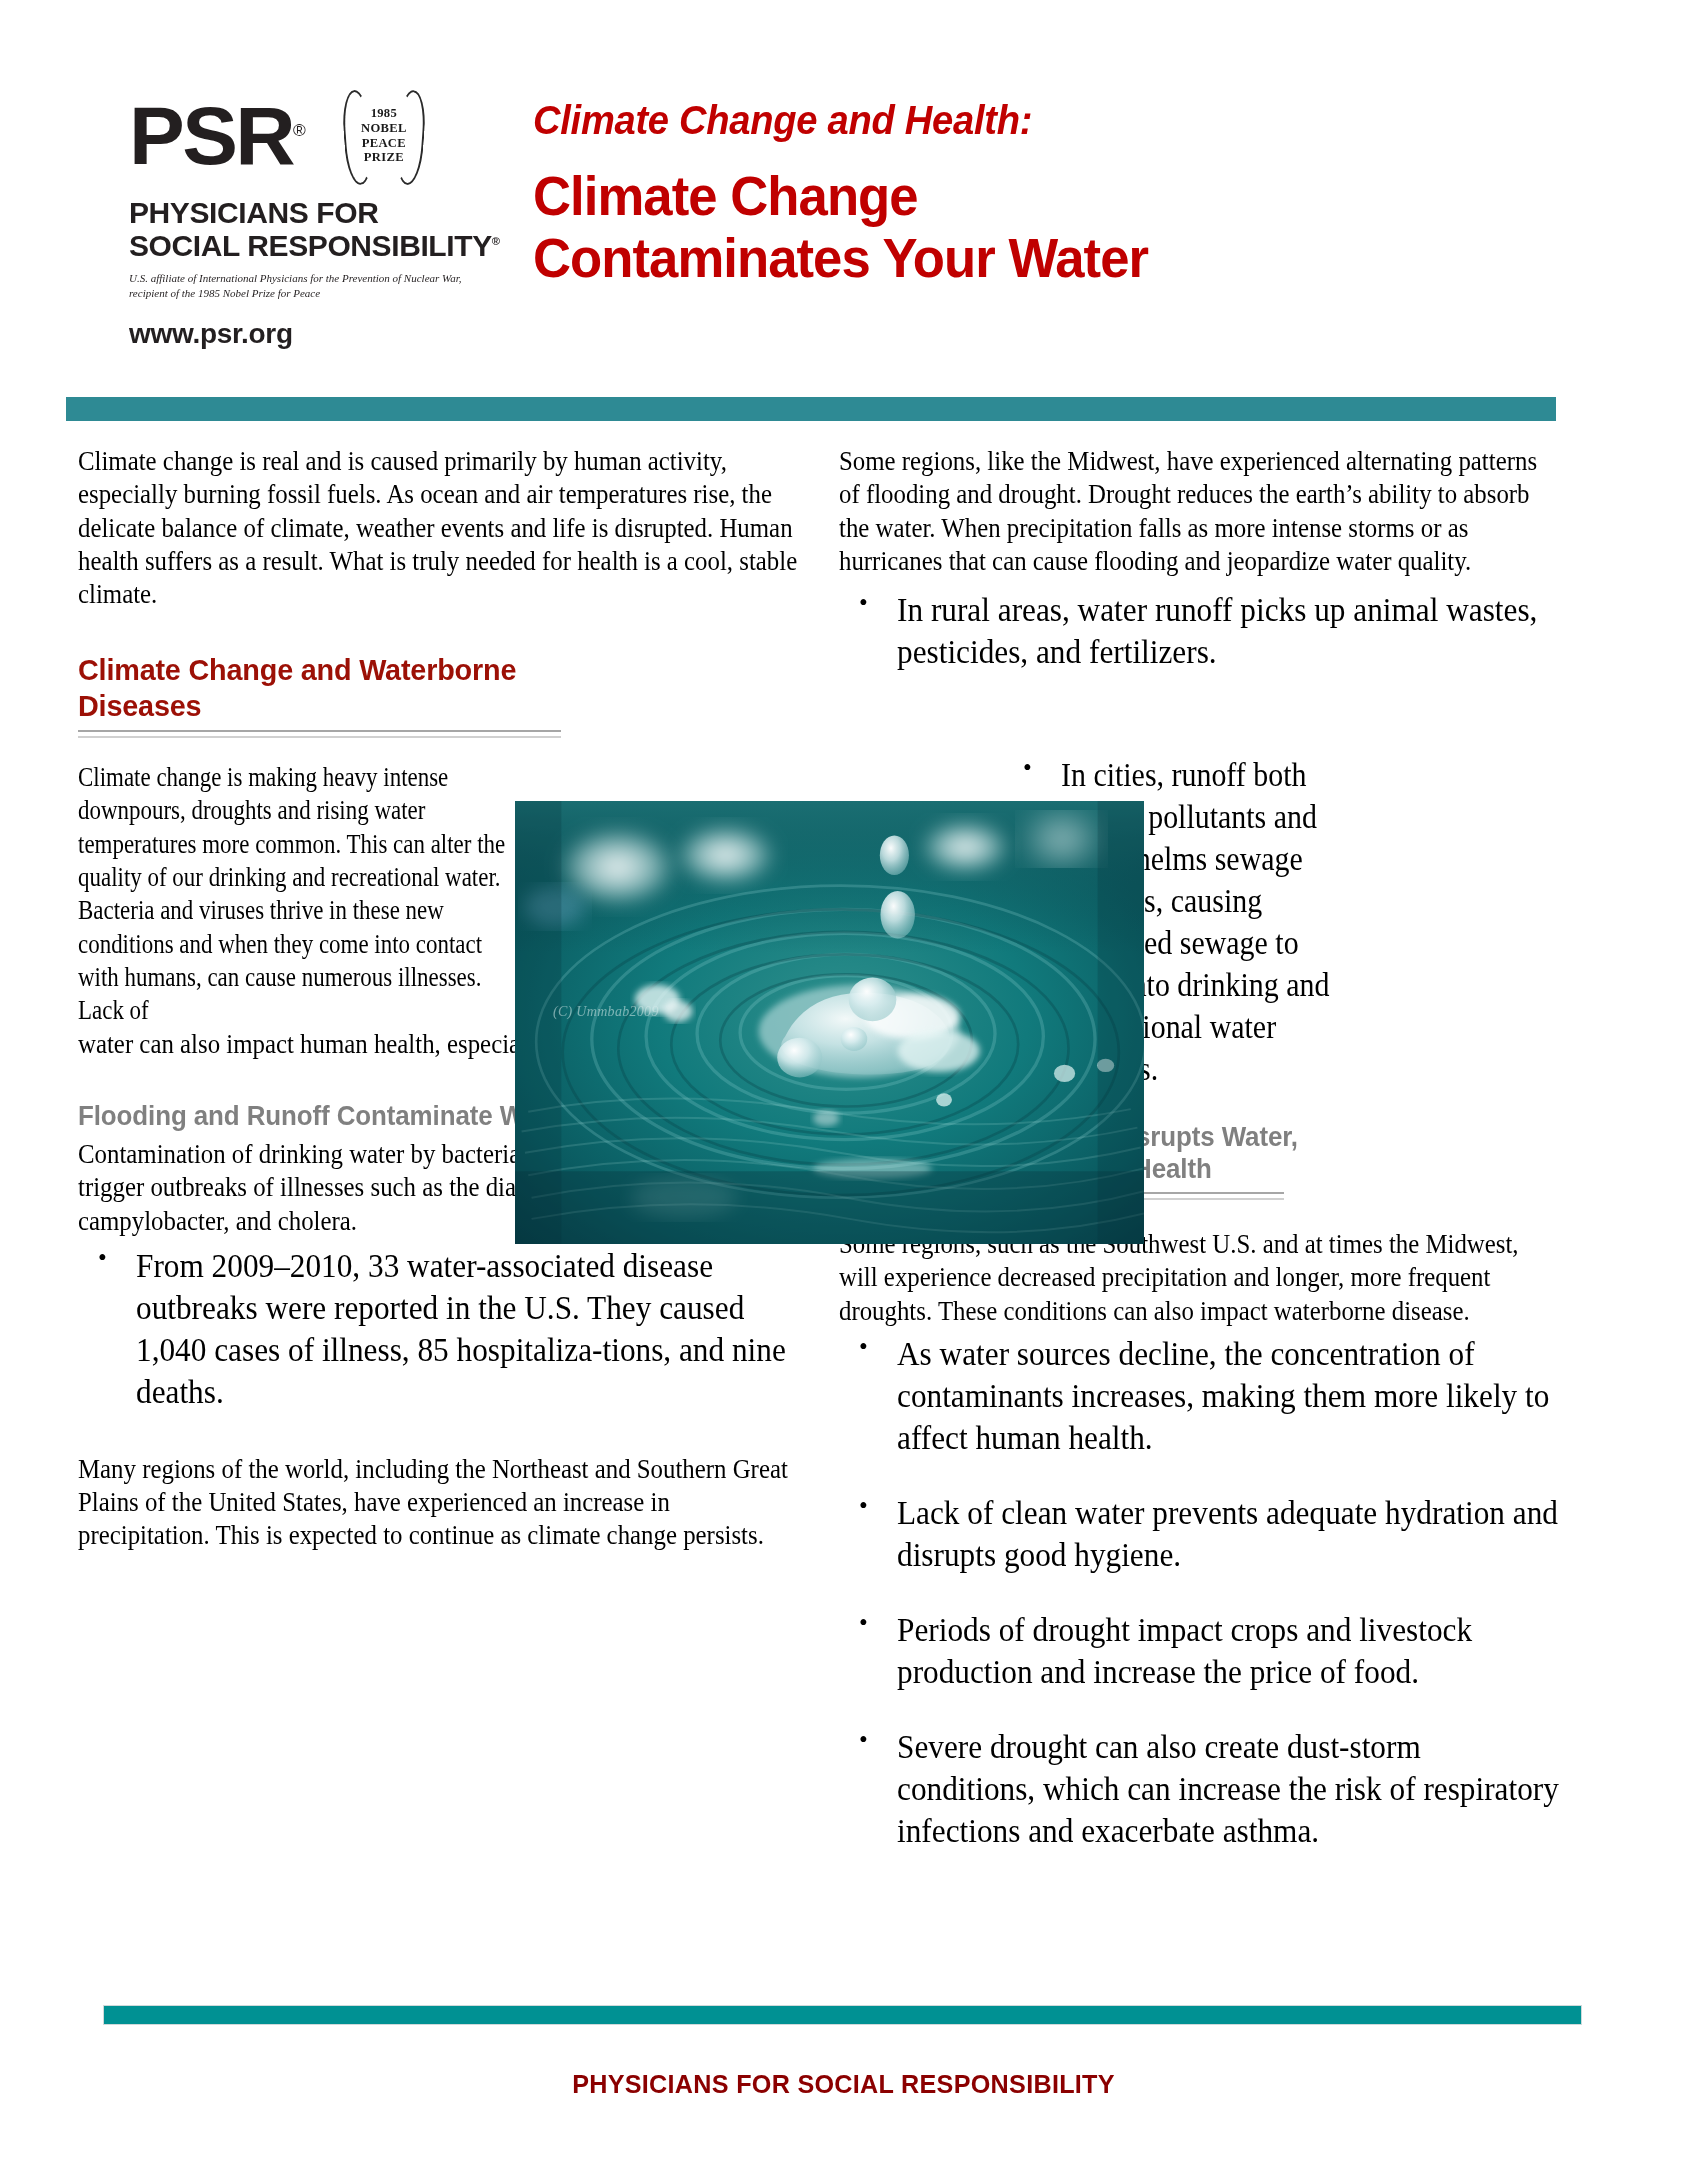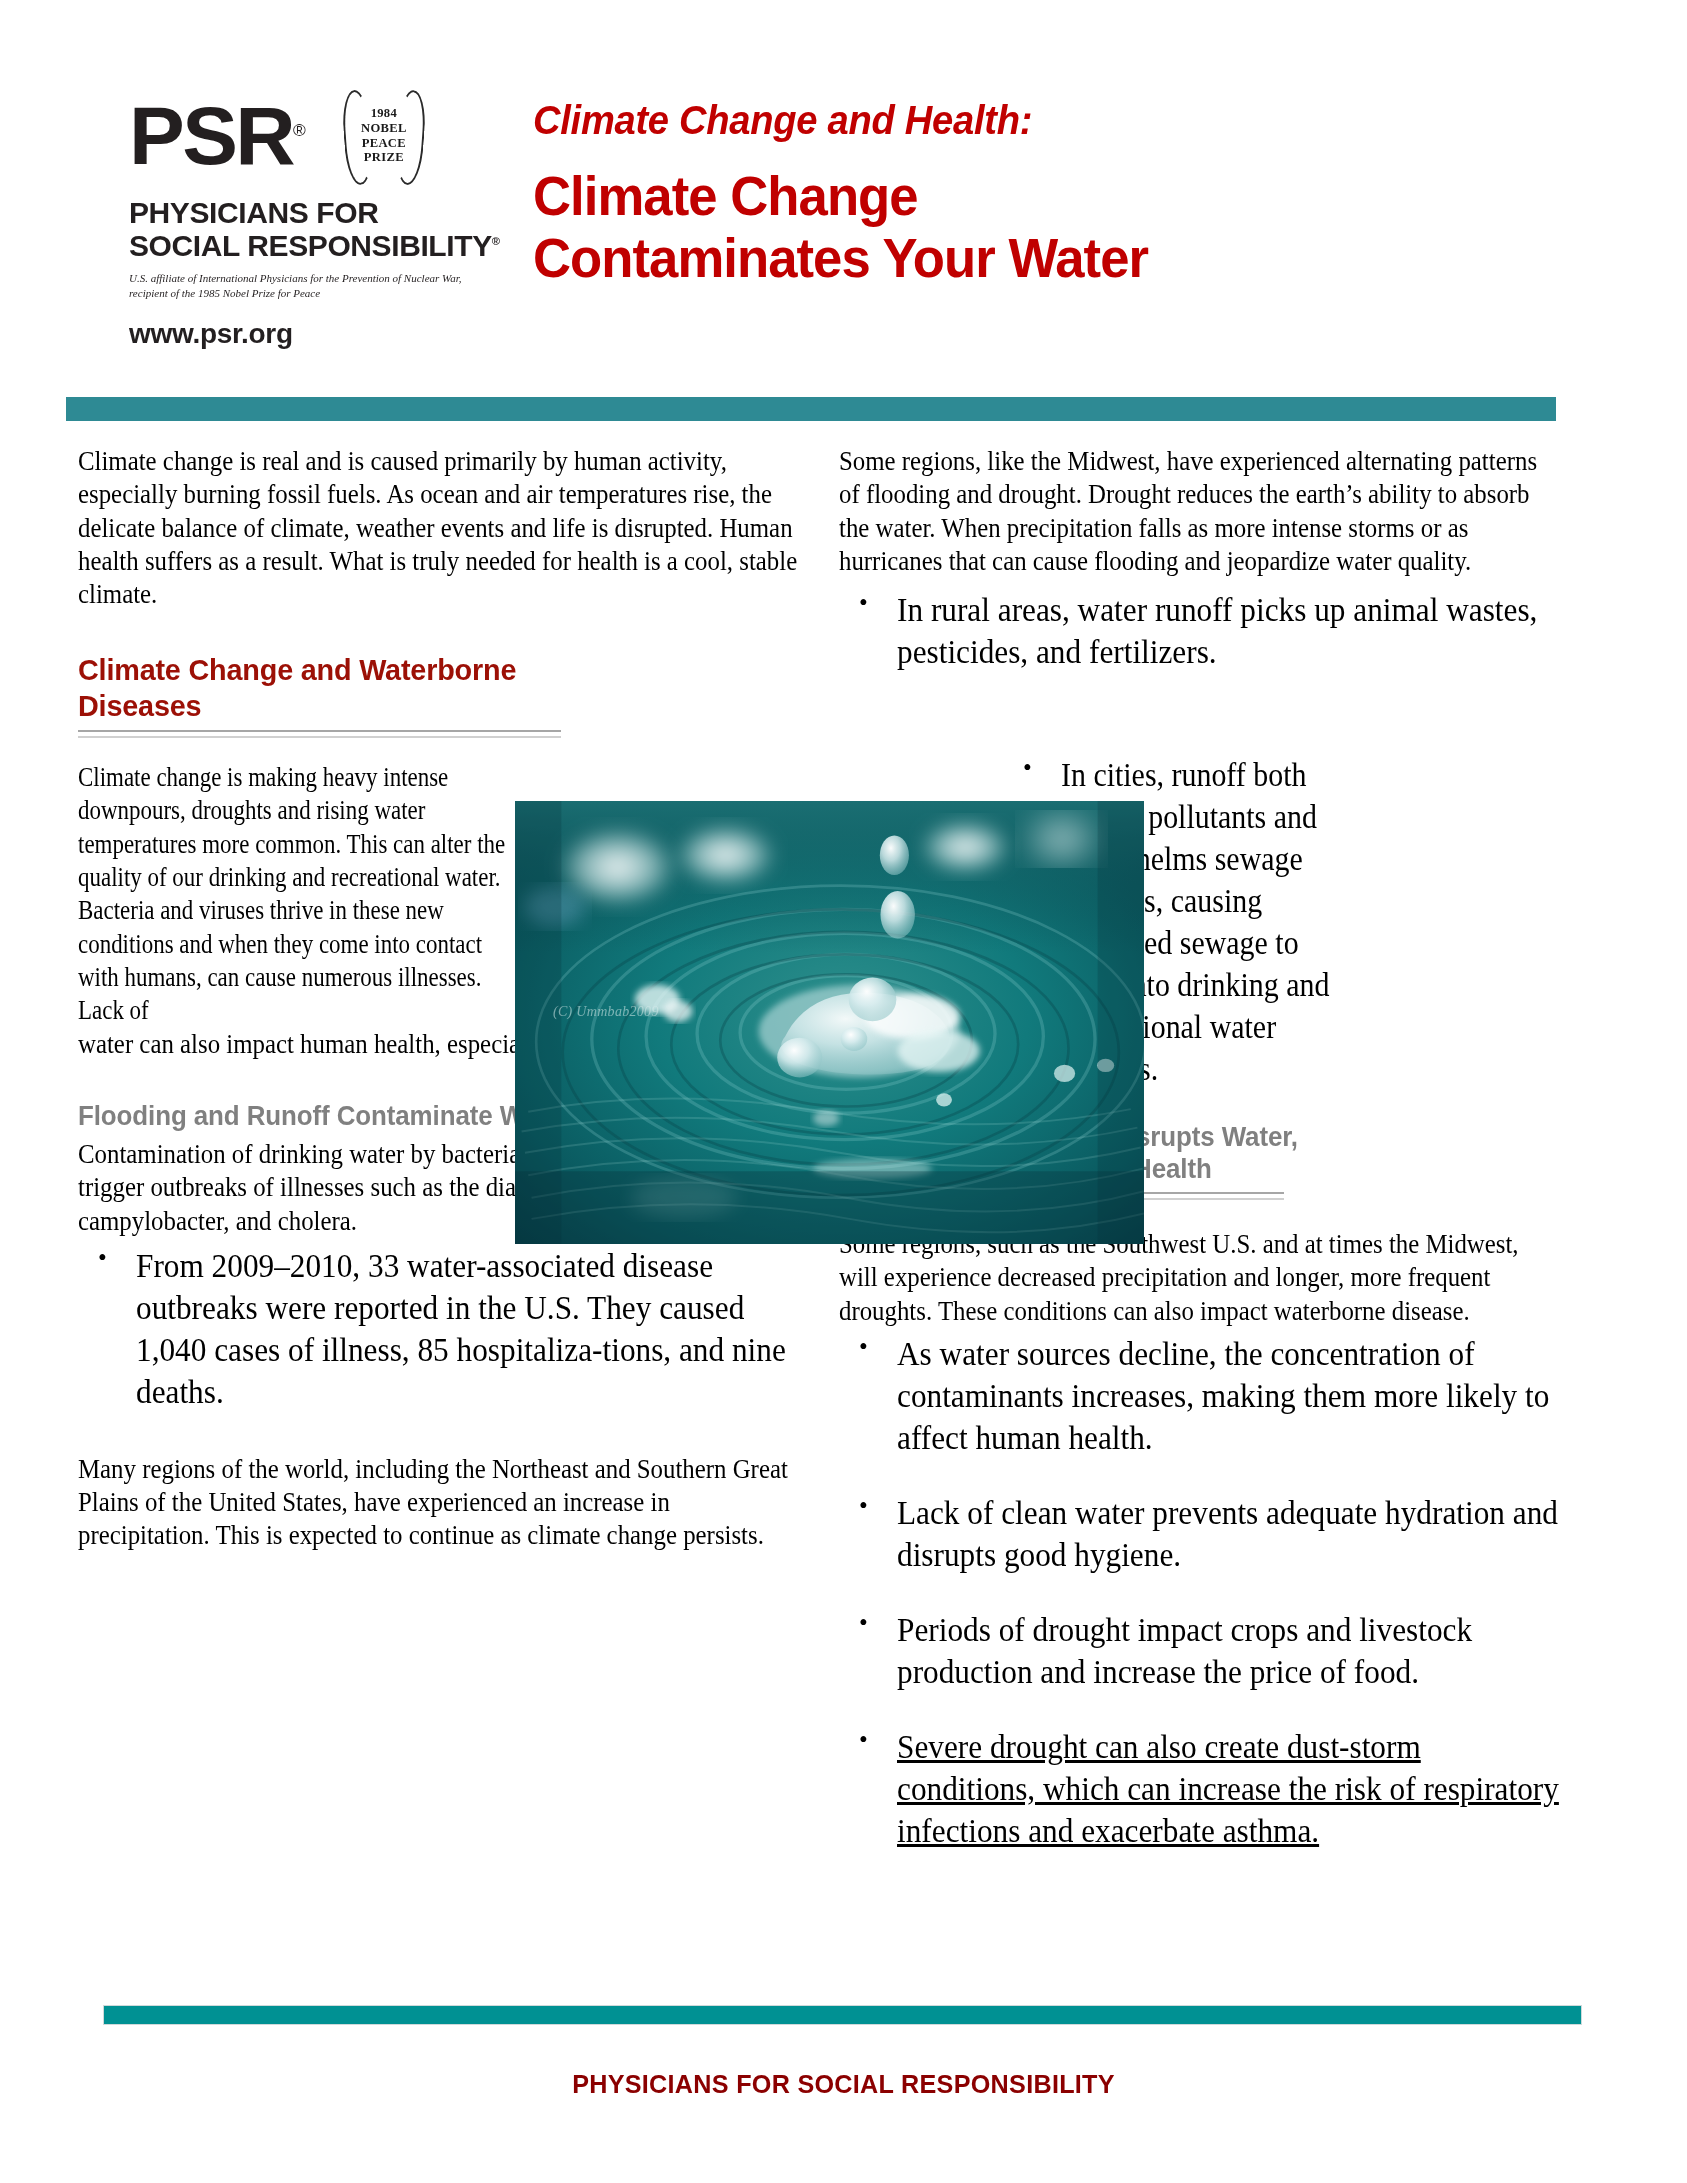--- a/index.html
+++ b/index.html
@@ -299,21 +299,21 @@
 
   <div class="header">
 
     <div class="logo-block">
       <div class="logo-row">
         <div class="psr-word"><span>PSR</span><span class="psr-reg">®</span></div>
         <div class="nobel-seal">
           <div class="wreath-left"></div>
           <div class="wreath-right"></div>
           <div class="seal-text">
-            <div>1984</div>
+            <div>1985</div>
             <div>NOBEL</div>
             <div>PEACE</div>
             <div>PRIZE</div>
           </div>
         </div>
       </div>
       <div class="psr-full">
         <div>PHYSICIANS FOR</div>
         <div><span>SOCIAL RESPONSIBILITY</span><sup>®</sup></div>
       </div>
@@ -407,21 +407,21 @@
     <ul class="blist">
       <li>
           <span class="bt">As water sources decline, the concentration of contaminants increases, making them more likely to affect human health.</span>
         </li>
       <li style="margin-top:33px;">
           <span class="bt">Lack of clean water prevents adequate hydration and disrupts good hygiene.</span>
         </li>
       <li style="margin-top:33px;">
           <span class="bt">Periods of drought impact crops and livestock production and increase the price of food.</span>
         </li>
-      <li style="margin-top:33px;text-decoration:underline;">
+      <li style="margin-top:33px;">
           <span class="bt">Severe drought can also create dust-storm conditions, which can increase the risk of respiratory infections and exacerbate asthma.</span>
         </li>
     </ul>
 
   </div>
 
   <div class="water-photo">
     <svg viewBox="0 0 950 670" preserveAspectRatio="none">
       <defs>
         <radialGradient id="gWater" cx="52%" cy="48%" r="78%">

